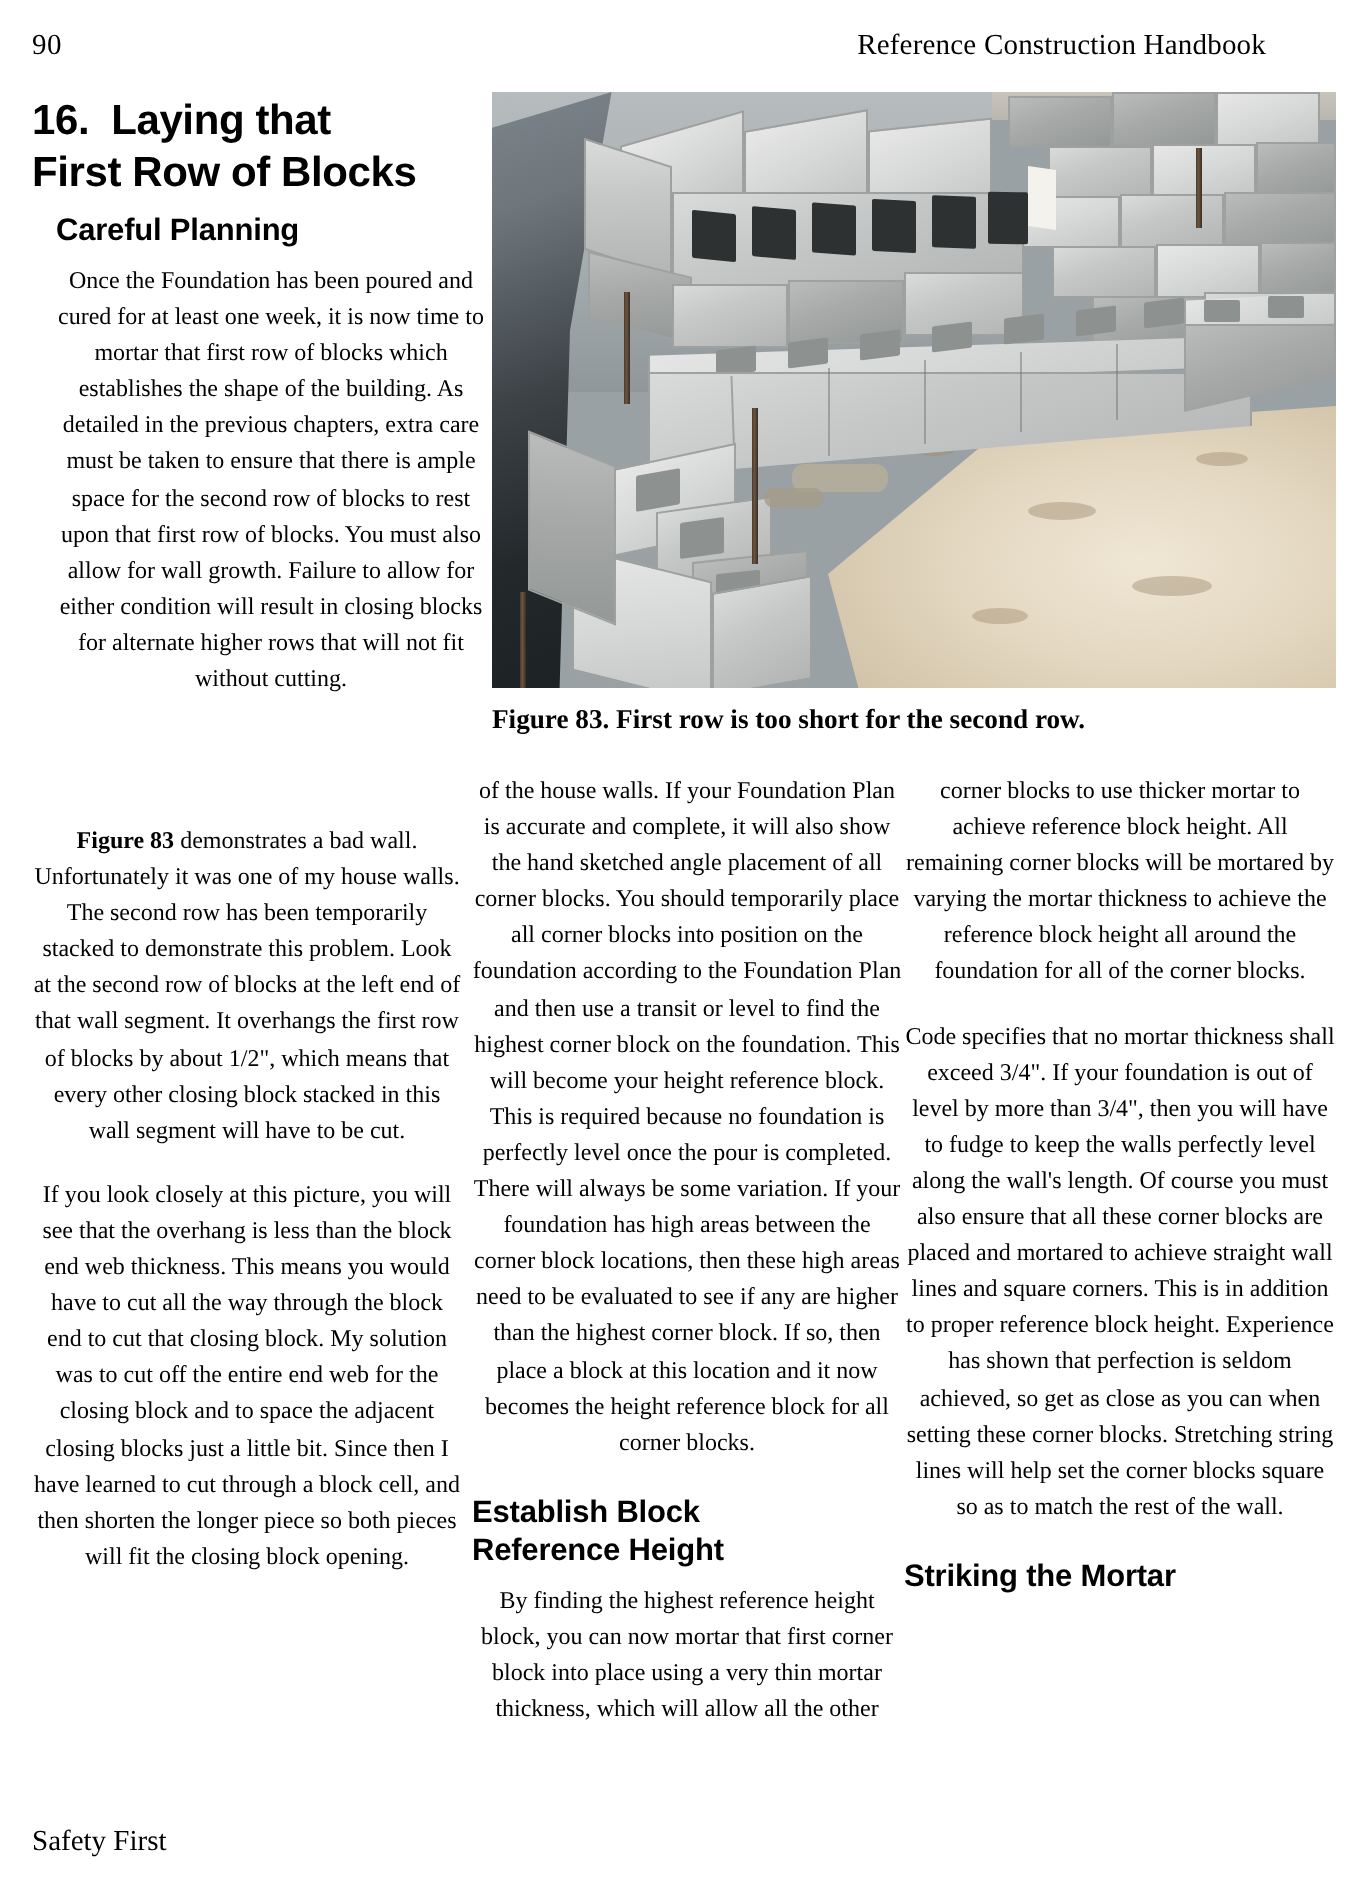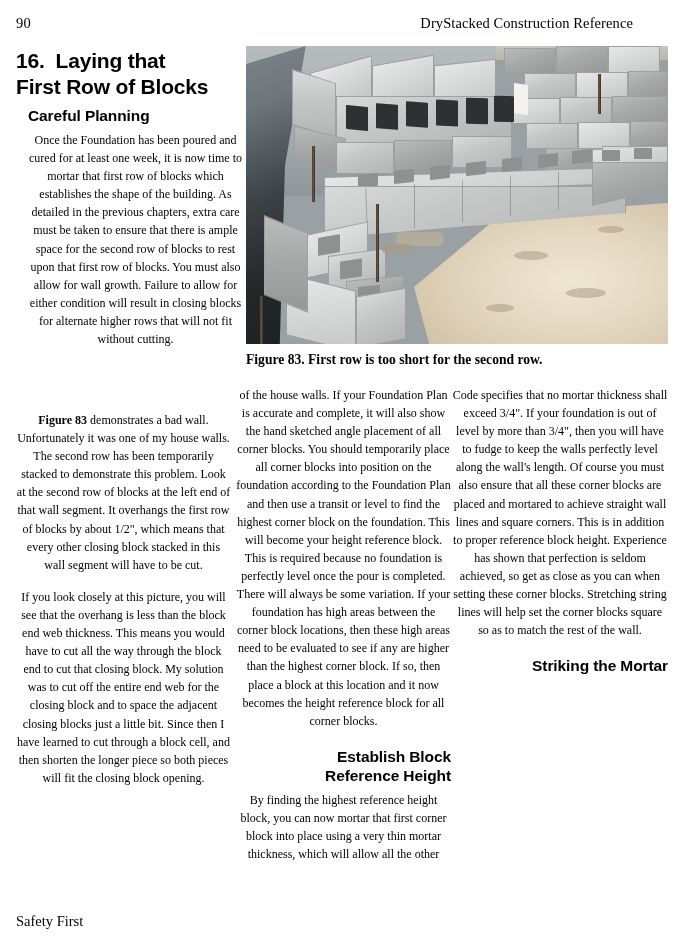--- a/index.html
+++ b/index.html
@@ -66,21 +66,21 @@
 
   
   h2.sec {
     font-family: "Liberation Sans", sans-serif;
     font-weight: bold;
     font-size: 15.5px;
     line-height: 19px;
     margin: 0 0 6px 0;
     letter-spacing: -0.1px;
   }
-  h2.sec.spaced { margin-top: 17px; text-align: right; }
+  h2.sec.spaced { margin-top: 17px; }
 
   
   p.body {
     font-family: Liberation Serif, serif;
     font-size: 12px;
     line-height: 18.1px;
     margin: 0 0 14px 0;
     text-align: center;
     hyphens: none;
   }
@@ -167,21 +167,21 @@
     line-height: 17px;
   }
 </style>
 </head>
 <body>
 
 <div class="page">
 
   <div class="running-head">
     <span class="folio">90</span>
-    <span class="book-title">DryStacked Construction Reference</span>
+    <span class="book-title">Reference Construction Handbook</span>
   </div>
 
   <div class="chapter-title">
     <span>16.</span><span class="num-sp"></span><span>Laying that</span><br>
     <span>First Row of Blocks</span>
   </div>
 
   <div class="col" id="col1-intro">
     <h2 class="sec">Careful Planning</h2>
     <p class="body">Once the Foundation has been poured and cured for at least one week, it is now time to mortar that first row of blocks which establishes the shape of the building. As detailed in the previous chapters, extra care must be taken to ensure that there is ample space for the second row of blocks to rest upon that first row of blocks. You must also allow for wall growth. Failure to allow for either condition will result in closing blocks for alternate higher rows that will not fit without cutting.</p>
@@ -290,20 +290,21 @@
   <div class="col" id="col2">
     <p class="body">of the house walls. If your Foundation Plan is accurate and complete, it will also show the hand sketched angle placement of all corner blocks. You should temporarily place all corner blocks into position on the foundation according to the Foundation Plan and then use a transit or level to find the highest corner block on the foundation. This will become your height reference block. This is required because no foundation is perfectly level once the pour is completed. There will always be some variation. If your foundation has high areas between the corner block locations, then these high areas need to be evaluated to see if any are higher than the highest corner block. If so, then place a block at this location and it now becomes the height reference block for all corner blocks.</p>
     <h2 class="sec spaced">
       <span>Establish Block</span><br>
       <span>Reference Height</span>
     </h2>
     <p class="body">By finding the highest reference height block, you can now mortar that first corner block into place using a very thin mortar thickness, which will allow all the other</p>
   </div>
 
   <div class="col" id="col3">
+    <p class="body">corner blocks to use thicker mortar to achieve reference block height. All remaining corner blocks will be mortared by varying the mortar thickness to achieve the reference block height all around the foundation for all of the corner blocks.</p>
     <p class="body">Code specifies that no mortar thickness shall exceed 3/4". If your foundation is out of level by more than 3/4", then you will have to fudge to keep the walls perfectly level along the wall's length. Of course you must also ensure that all these corner blocks are placed and mortared to achieve straight wall lines and square corners. This is in addition to proper reference block height. Experience has shown that perfection is seldom achieved, so get as close as you can when setting these corner blocks. Stretching string lines will help set the corner blocks square so as to match the rest of the wall.</p>
     <h2 class="sec spaced">Striking the Mortar</h2>
 
   </div>
 
   <div class="running-foot">Safety First</div>
 
 </div>
 
 </body></html>

